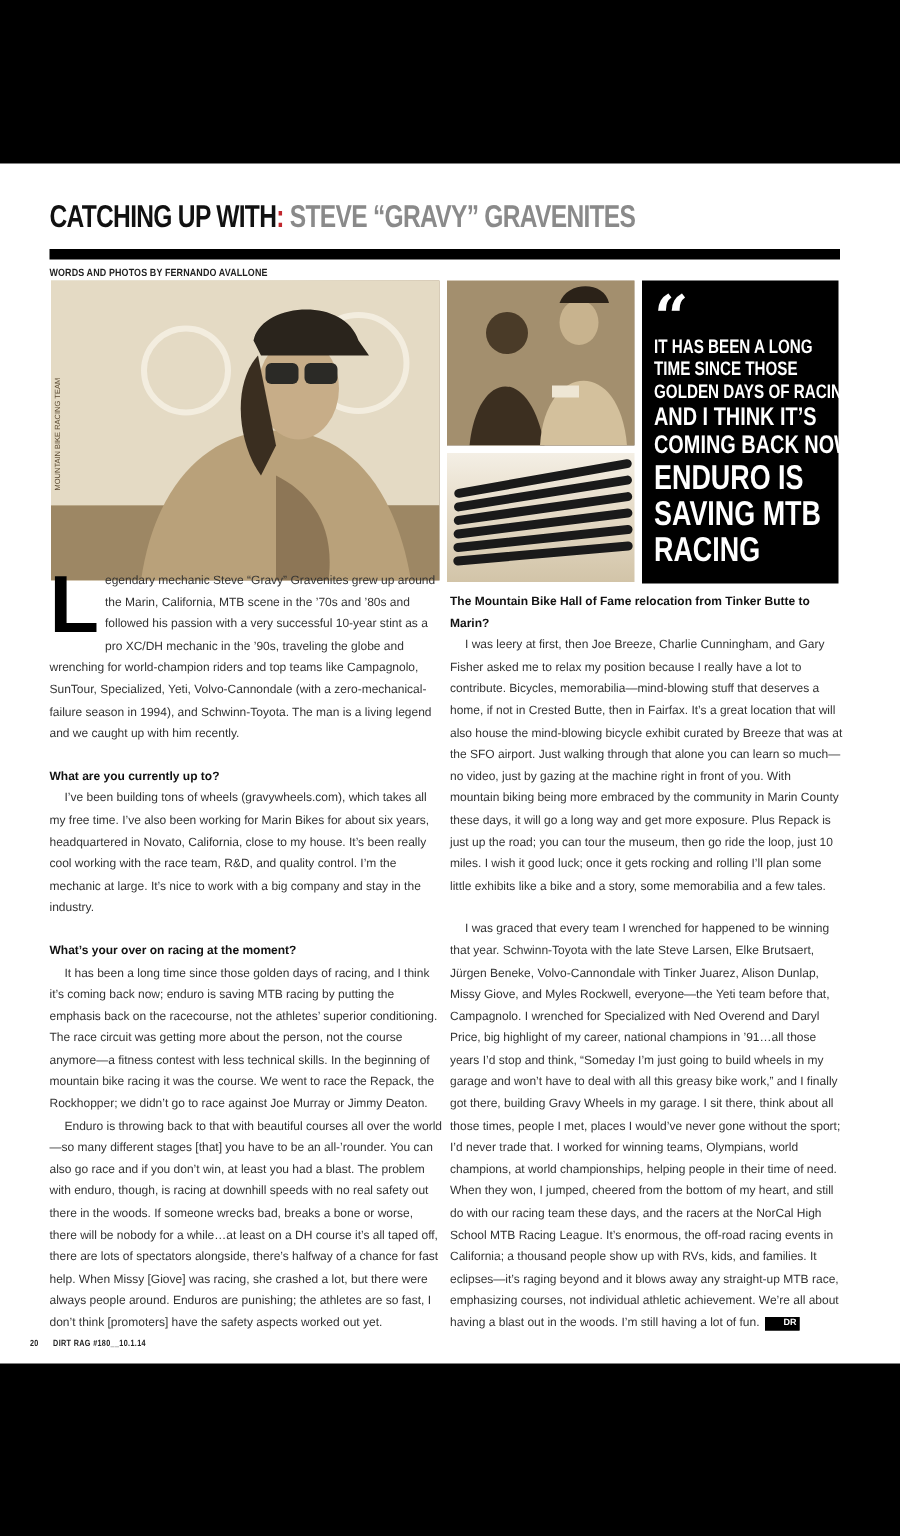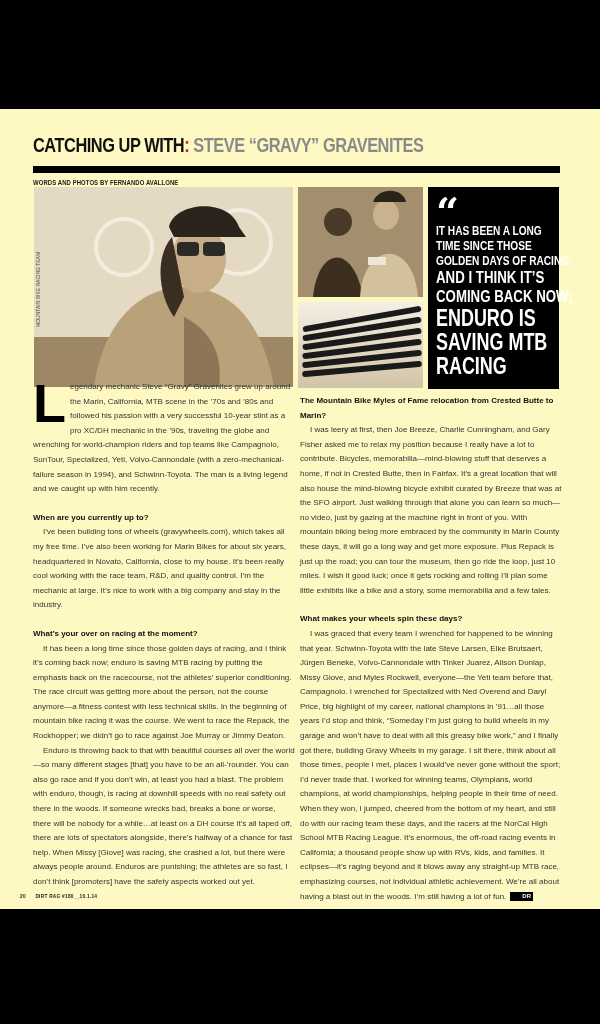--- a/index.html
+++ b/index.html
@@ -2,21 +2,21 @@
 <html><head>
 <meta charset="utf-8">
 <style>
   html, body { margin: 0; padding: 0; }
   body {
     width: 600px; height: 1024px; background: #000; position: relative; overflow: hidden;
     font-family: "Liberation Sans", sans-serif;
   }
   .page {
     position: absolute; left: 0; top: 109px; width: 600px; height: 800px;
-    background: #fef9c3;
+    background: #ffffff;
   }
   .title {
     position: absolute; left: 33px; top: 23px; margin: 0;
     font-family: "Liberation Sans", sans-serif; font-weight: bold;
     font-size: 21px; letter-spacing: -0.6px; transform: scaleX(0.78); transform-origin: left top;
     white-space: nowrap; line-height: 26px;
   }
   .title .lead { color: #111; }
   .title .colon { color: #c0272d; }
   .title .name { color: #8a8a8a; font-weight: bold; }
@@ -123,34 +123,33 @@
     <span class="q-line q-m">AND I THINK IT’S</span>
     <span class="q-line q-m">COMING BACK NOW;</span>
     <span class="q-line q-l">ENDURO IS</span>
     <span class="q-line q-l">SAVING MTB</span>
     <span class="q-line q-l">RACING</span>
   </div>
 
   <div class="col col-left">
     <p class="first"><span class="dropcap">L</span><span>egendary mechanic Steve “Gravy” Gravenites grew up around the Marin, California, MTB scene in the ’70s and ’80s and followed his passion with a very successful 10-year stint as a pro XC/DH mechanic in the ’90s, traveling the globe and wrenching for world-champion riders and top teams like Campagnolo, SunTour, Specialized, Yeti, Volvo-Cannondale (with a zero-mechanical-failure season in 1994), and Schwinn-Toyota. The man is a living legend and we caught up with him recently.</span></p>
     <div class="gap"></div>
-    <h3>When are you currently up to?</h3>
+    <h3>What are you currently up to?</h3>
     <p>I’ve been building tons of wheels (gravywheels.com), which takes all my free time. I’ve also been working for Marin Bikes for about six years, headquartered in Novato, California, close to my house. It’s been really cool working with the race team, R&amp;D, and quality control. I’m the mechanic at large. It’s nice to work with a big company and stay in the industry.</p>
     <div class="gap"></div>
     <h3>What’s your over on racing at the moment?</h3>
     <p>It has been a long time since those golden days of racing, and I think it’s coming back now; enduro is saving MTB racing by putting the emphasis back on the racecourse, not the athletes’ superior conditioning. The race circuit was getting more about the person, not the course anymore—a fitness contest with less technical skills. In the beginning of mountain bike racing it was the course. We went to race the Repack, the Rockhopper; we didn’t go to race against Joe Murray or Jimmy Deaton.</p>
     <p>Enduro is throwing back to that with beautiful courses all over the world—so many different stages [that] you have to be an all-’rounder. You can also go race and if you don’t win, at least you had a blast. The problem with enduro, though, is racing at downhill speeds with no real safety out there in the woods. If someone wrecks bad, breaks a bone or worse, there will be nobody for a while…at least on a DH course it’s all taped off, there are lots of spectators alongside, there’s halfway of a chance for fast help. When Missy [Giove] was racing, she crashed a lot, but there were always people around. Enduros are punishing; the athletes are so fast, I don’t think [promoters] have the safety aspects worked out yet.</p>
   </div>
 
   <div class="col col-right">
     <div style="height:14px"></div>
-    <h3>The Mountain Bike Myles of Fame relocation from Crested Butte to Marin?</h3>
+    <h3>The Mountain Bike Hall of Fame relocation from Tinker Butte to Marin?</h3>
     <p>I was leery at first, then Joe Breeze, Charlie Cunningham, and Gary Fisher asked me to relax my position because I really have a lot to contribute. Bicycles, memorabilia—mind-blowing stuff that deserves a home, if not in Crested Butte, then in Fairfax. It’s a great location that will also house the mind-blowing bicycle exhibit curated by Breeze that was at the SFO airport. Just walking through that alone you can learn so much—no video, just by gazing at the machine right in front of you. With mountain biking being more embraced by the community in Marin County these days, it will go a long way and get more exposure. Plus Repack is just up the road; you can tour the museum, then go ride the loop, just 10 miles. I wish it good luck; once it gets rocking and rolling I’ll plan some little exhibits like a bike and a story, some memorabilia and a few tales.</p>
     <div class="gap"></div>
-    <h3>What makes your wheels spin these days?</h3>
     <p><span>I was graced that every team I wrenched for happened to be winning that year. Schwinn-Toyota with the late Steve Larsen, Elke Brutsaert, Jürgen Beneke, Volvo-Cannondale with Tinker Juarez, Alison Dunlap, Missy Giove, and Myles Rockwell, everyone—the Yeti team before that, Campagnolo. I wrenched for Specialized with Ned Overend and Daryl Price, big highlight of my career, national champions in ’91…all those years I’d stop and think, “Someday I’m just going to build wheels in my garage and won’t have to deal with all this greasy bike work,” and I finally got there, building Gravy Wheels in my garage. I sit there, think about all those times, people I met, places I would’ve never gone without the sport; I’d never trade that. I worked for winning teams, Olympians, world champions, at world championships, helping people in their time of need. When they won, I jumped, cheered from the bottom of my heart, and still do with our racing team these days, and the racers at the NorCal High School MTB Racing League. It’s enormous, the off-road racing events in California; a thousand people show up with RVs, kids, and families. It eclipses—it’s raging beyond and it blows away any straight-up MTB race, emphasizing courses, not individual athletic achievement. We’re all about having a blast out in the woods. I’m still having a lot of fun.</span><span class="end-mark">DR</span></p>
   </div>
 
   <div class="folio">
     <span class="num">20</span>
     <span>DIRT RAG #180__10.1.14</span>
   </div>
 </div>
 
 </body></html>

